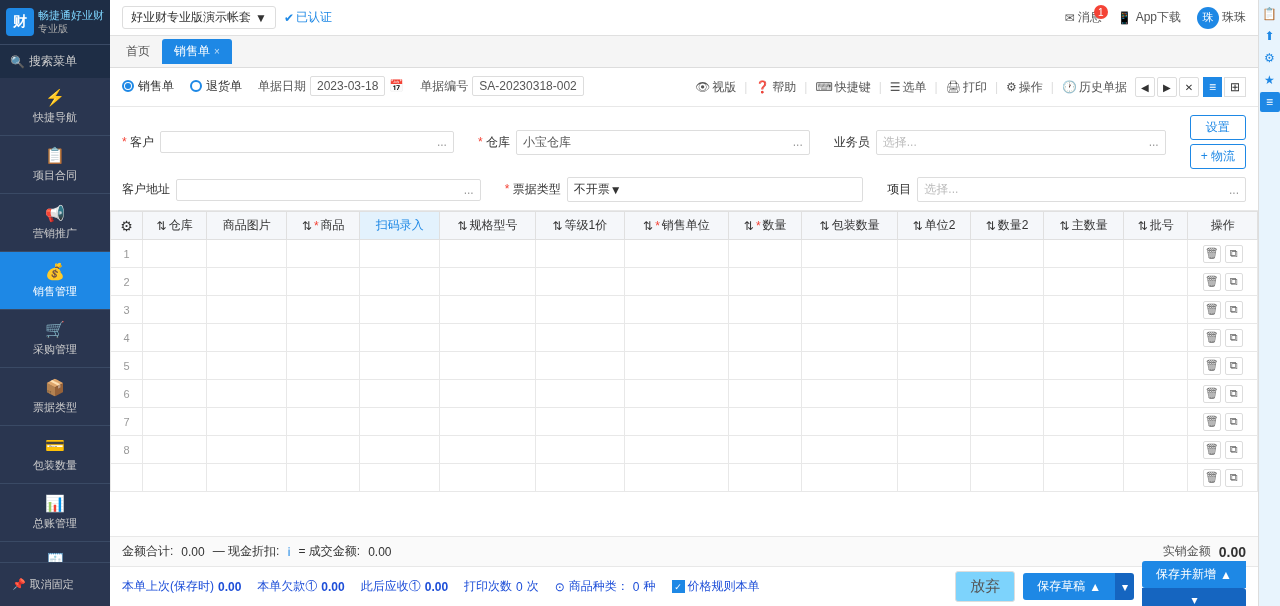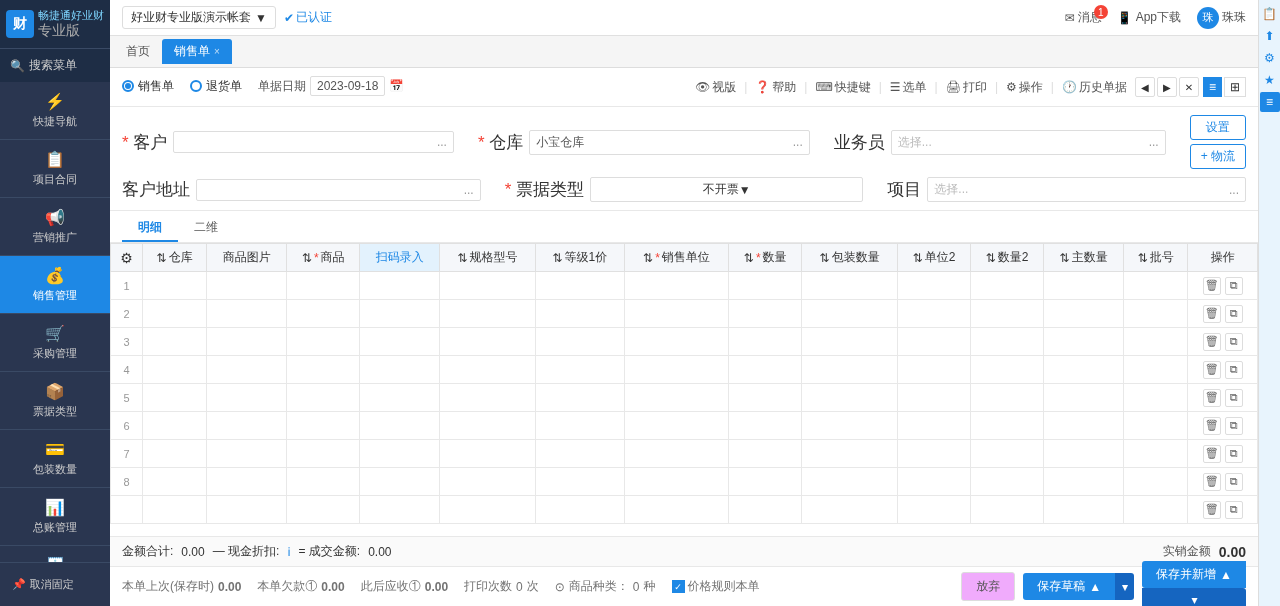--- a/index.html
+++ b/index.html
@@ -48,25 +48,25 @@
     .form-meta-item { display: flex; align-items: center; gap: 4px; }
     .form-actions-right { margin-left: auto; display: flex; align-items: center; gap: 4px; }
     .action-link { font-size: 12px; color: #555; cursor: pointer; padding: 2px 4px; display: flex; align-items: center; gap: 2px; }
     .nav-arrows { display: flex; gap: 2px; }
     .nav-arrow { width: 20px; height: 20px; border: 1px solid #ddd; border-radius: 2px; display: flex; align-items: center; justify-content: center; cursor: pointer; font-size: 10px; }
 
     
     .form-fields { padding: 8px 12px; border-bottom: 1px solid #e8e8e8; display: flex; flex-direction: column; gap: 8px; }
     .form-row { display: flex; align-items: center; gap: 24px; }
     .form-field { display: flex; align-items: center; gap: 6px; flex: 1; }
-    .form-label { font-size: 17px; color: #333; white-space: nowrap; }
+    .form-label { font-size: 12px; color: #333; white-space: nowrap; }
     .required-star { color: #f44336; }
     .form-input { flex: 1; border: 1px solid #ddd; border-radius: 2px; padding: 3px 6px; font-size: 12px; min-width: 120px; display: flex; align-items: center; justify-content: space-between; cursor: pointer; color: #555; background: #fff; }
     .form-input .dots { color: #999; }
-    .form-select { flex: 1; border: 1px solid #ddd; border-radius: 2px; padding: 3px 6px; font-size: 12px; min-width: 120px; display: flex; align-items: center; justify-content: center; cursor: pointer; background: #fff; }
+    .form-select { flex: 1; border: 1px solid #ddd; border-radius: 2px; padding: 3px 6px; font-size: 12px; min-width: 120px; display: flex; align-items: center; justify-content: flex-start; cursor: pointer; background: #fff; }
     .textarea-field { border: 1px solid #ddd; border-radius: 2px; padding: 3px 6px; font-size: 12px; width: 300px; height: 26px; resize: none; }
     .btn-set { background: #fff; border: 1px solid #1e88e5; color: #1e88e5; border-radius: 3px; padding: 3px 10px; font-size: 12px; cursor: pointer; }
     .btn-add { background: #fff; border: 1px solid #1e88e5; color: #1e88e5; border-radius: 3px; padding: 3px 10px; font-size: 12px; cursor: pointer; }
     .btn-group-right { display: flex; flex-direction: column; gap: 4px; }
 
     
     .table-tabs { display: flex; align-items: center; padding: 4px 12px 0; border-bottom: 1px solid #e8e8e8; gap: 0; }
     .table-tab { padding: 4px 16px; font-size: 12px; cursor: pointer; color: #555; border-bottom: 2px solid transparent; }
     .table-tab.active { color: #1e88e5; border-bottom: 2px solid #1e88e5; font-weight: bold; }
 
@@ -85,24 +85,24 @@
     .action-icon { width: 18px; height: 18px; border: 1px solid #ddd; border-radius: 2px; display: flex; align-items: center; justify-content: center; cursor: pointer; font-size: 11px; color: #666; }
 
     
     .bottom-summary { padding: 6px 12px; background: #fafafa; border-top: 1px solid #e8e8e8; display: flex; align-items: center; gap: 8px; font-size: 12px; }
     .bottom-right { margin-left: auto; display: flex; align-items: center; gap: 8px; }
     .shiji-label { font-size: 12px; color: #555; }
     .shiji-value { font-size: 14px; color: #333; font-weight: bold; }
 
     
     .footer { height: 40px; background: #fff; border-top: 1px solid #e8e8e8; display: flex; align-items: center; padding: 0 12px; gap: 16px; font-size: 12px; }
-    .footer-info { display: flex; gap: 16px; color: #737373; }
+    .footer-info { display: flex; gap: 16px; color: #1d4ed8; }
     .footer-info-item { display: flex; align-items: center; gap: 4px; }
     .footer-right { margin-left: auto; display: flex; align-items: center; gap: 8px; }
-    .btn-abandon { background: #f0abfc; border: 1px solid #ddd; color: #555; border-radius: 3px; padding: 5px 14px; font-size: 12px; cursor: pointer; }
+    .btn-abandon { background: #7dd3fc; border: 1px solid #ddd; color: #555; border-radius: 3px; padding: 5px 14px; font-size: 15px; cursor: pointer; }
     .btn-save-draft { background: #1e88e5; color: #fff; border: none; border-radius: 3px 0 0 3px; padding: 5px 14px; font-size: 12px; cursor: pointer; display: flex; align-items: center; gap: 4px; }
     .btn-save-draft-arrow { background: #1565c0; color: #fff; border: none; border-radius: 0 3px 3px 0; padding: 5px 6px; font-size: 12px; cursor: pointer; border-left: 1px solid #1565c0; }
     .btn-save-new { background: #1e88e5; color: #fff; border: none; border-radius: 3px 0 0 3px; padding: 5px 14px; font-size: 12px; cursor: pointer; display: flex; align-items: center; gap: 4px; }
     .btn-save-new-arrow { background: #1565c0; color: #fff; border: none; border-radius: 0 3px 3px 0; padding: 5px 6px; font-size: 12px; cursor: pointer; border-left: 1px solid #1565c0; }
     .checkbox-item { display: flex; align-items: center; gap: 3px; cursor: pointer; }
     .checkbox-box { width: 13px; height: 13px; border: 1px solid #1e88e5; background: #1e88e5; display: flex; align-items: center; justify-content: center; }
     .checkbox-box::after { content: '✓'; color: #fff; font-size: 9px; }
 
     
     .right-panel { width: 22px; background: #e8f4fd; border-left: 1px solid #ddd; display: flex; flex-direction: column; align-items: center; padding: 4px 0; gap: 2px; }
@@ -110,21 +110,21 @@
     .right-panel-icon.active { background: #1e88e5; color: #fff; }
   </style>
 </head>
 <body>
 
 <div class="sidebar">
   <div class="sidebar-logo">
     <div style="width:28px;height:28px;background:#1e88e5;border-radius:4px;display:flex;align-items:center;justify-content:center;color:#fff;font-size:14px;font-weight:bold;">财</div>
     <div>
       <div class="sidebar-logo-text">畅捷通好业财</div>
-      <div style="font-size:14px;color:#aaa;">专业版</div>
+      <div style="font-size:10px;color:#aaa;">专业版</div>
     </div>
   </div>
   <div class="sidebar-search">
     <span>🔍</span>
     <span>搜索菜单</span>
   </div>
   <div class="sidebar-nav">
     <div class="sidebar-item">
       <span class="sidebar-item-icon">⚡</span>
       <span>快捷导航</span>
@@ -220,22 +220,26 @@
             <div class="radio-circle checked"></div>
             <span>销售单</span>
           </div>
           <div class="radio-item">
             <div class="radio-circle"></div>
             <span>退货单</span>
           </div>
           <div class="form-meta">
             <div class="form-meta-item">
               <span>单据日期</span>
-              <span style="border:1px solid #ddd;padding:2px 6px;border-radius:2px;background:#fff;cursor:pointer;">2023-09-18</span>
+              <span style="border:1px solid #ddd;padding:2px 6px;border-radius:2px;background:#fff;cursor:pointer;">2023-03-18</span>
               <span style="cursor:pointer;">📅</span>
+            </div>
+            <div class="form-meta-item">
+              <span>单据编号</span>
+              <span style="border:1px solid #ddd;padding:2px 6px;border-radius:2px;background:#fff;cursor:pointer;">SA-20230318-002</span>
             </div>
           </div>
         </div>
         <div class="form-actions-right">
           <div class="action-link">
             <span>👁</span>
             <span>视版</span>
           </div>
           <span style="color:#ddd;">|</span>
           <div class="action-link">
@@ -332,24 +336,20 @@
         <div class="form-field">
           <span class="form-label">项目</span>
           <div class="form-input" style="width:200px;">
             <span style="color:#bbb;">选择...</span>
             <span class="dots">...</span>
           </div>
         </div>
       </div>
     </div>
 
-    <div class="table-tabs">
-      <div class="table-tab active">明细</div>
-      <div class="table-tab">二维</div>
-    </div>
 
     <div class="table-container">
       <table class="data-table">
         <thead>
           <tr>
             <th class="settings-col"><span class="th-gear">⚙</span></th>
             <th>
                 <div class="th-inner">
                   <span style="cursor:pointer;">⇅</span>
                   <span>仓库</span>

